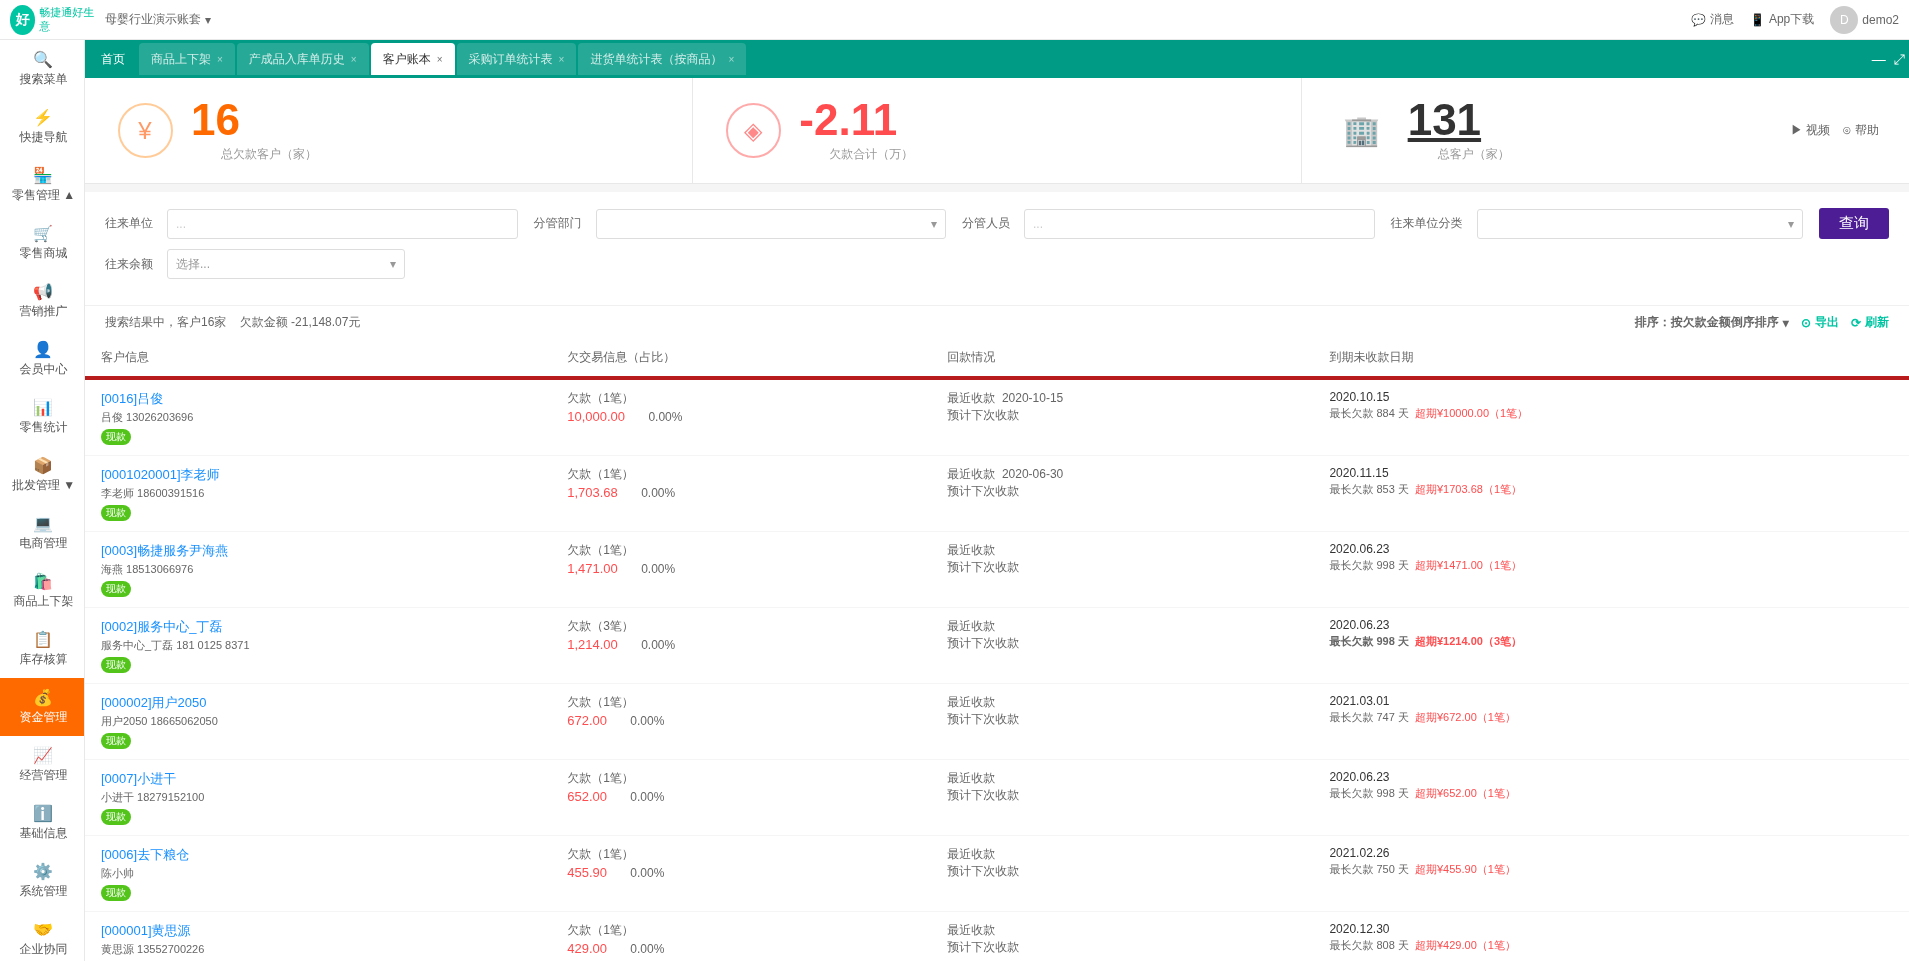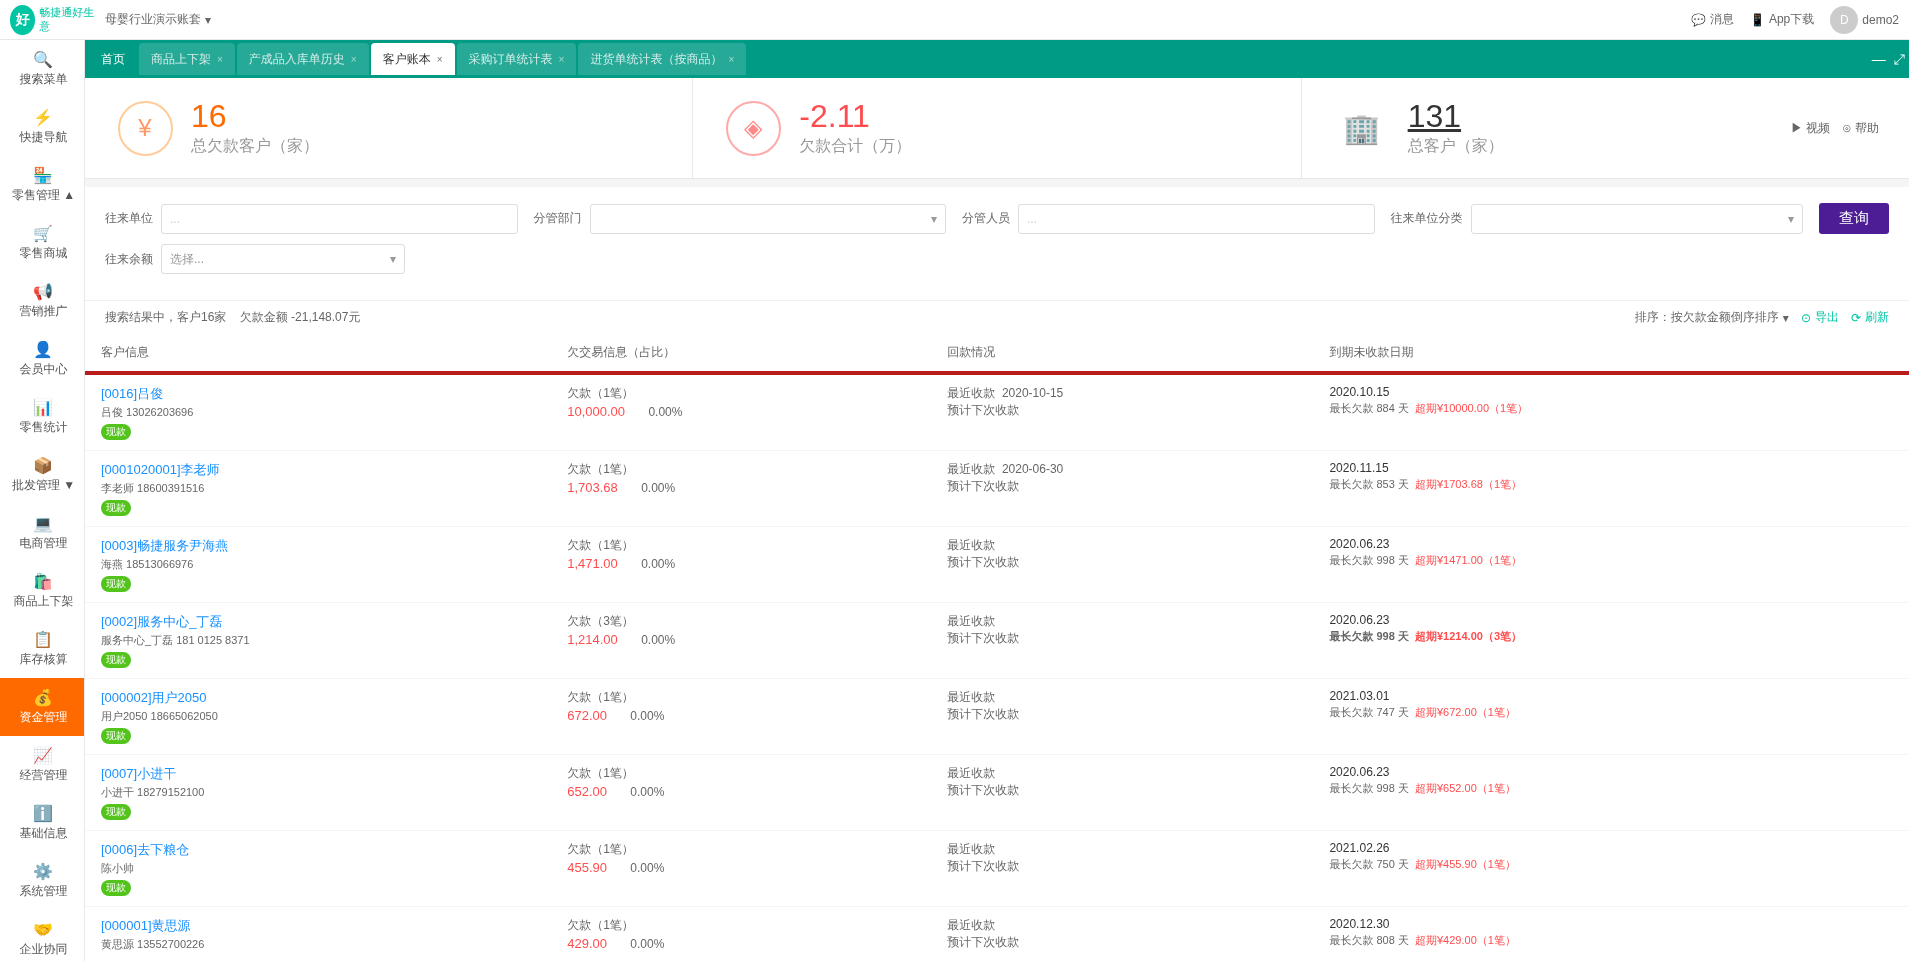--- a/index.html
+++ b/index.html
@@ -41,38 +41,38 @@
 
     
     .page-content { flex: 1; overflow-y: auto; background: #f5f5f5; }
 
     
     .stats-bar { display: flex; background: #fff; border-bottom: 1px solid #e8e8e8; }
     .stat-item { flex: 1; display: flex; align-items: center; padding: 20px 30px; gap: 16px; border-right: 1px solid #e8e8e8; }
     .stat-icon { width: 60px; height: 60px; display: flex; align-items: center; justify-content: center; }
     .stat-icon-circle { width: 55px; height: 55px; border-radius: 50%; border: 2px solid; display: flex; align-items: center; justify-content: center; font-size: 24px; }
     .stat-info { }
-    .stat-value { font-size: 32px; font-weight: normal; line-height: 1; }
-    .stat-label { font-size: 16px; color: #999; margin-top: 4px; }
+    .stat-value { font-size: 44px; font-weight: bold; line-height: 1; }
+    .stat-label { font-size: 12px; color: #999; margin-top: 4px; margin-left: 30px; }
     .stat-item:last-child { border-right: none; }
     .stat-item-actions { margin-left: auto; display: flex; gap: 12px; font-size: 12px; color: #666; }
 
     
     .filter-section { background: #fff; margin: 8px 0 0; padding: 16px 20px; }
     .filter-row { display: flex; align-items: center; gap: 16px; margin-bottom: 10px; }
-    .filter-field { display: flex; align-items: center; gap: 8px; flex: 1; }
+    .filter-field { display: flex; align-items: center; gap: 14px; flex: 1; }
     .filter-label { font-size: 12px; color: #666; white-space: nowrap; }
     .filter-input { flex: 1; height: 30px; border: 1px solid #ddd; border-radius: 3px; padding: 0 8px; font-size: 12px; color: #999; display: flex; align-items: center; justify-content: space-between; cursor: pointer; }
     .filter-input-text { flex: 1; }
     .search-btn { background: #4c1d95; color: #fff; border: none; padding: 6px 20px; border-radius: 3px; cursor: pointer; font-size: 15px; }
     .collapse-btn { text-align: center; font-size: 12px; color: #999; cursor: pointer; padding: 4px 0; border-top: 1px solid #f0f0f0; margin-top: 4px; }
 
     
     .result-bar { display: flex; align-items: center; padding: 8px 20px; background: #fff; border-top: 1px solid #f0f0f0; font-size: 12px; color: #666; }
-    .result-bar-right { margin-left: auto; display: flex; align-items: flex-start; gap: 12px; }
+    .result-bar-right { margin-left: auto; display: flex; align-items: flex-start; gap: 12px; font-weight: bold; }
     .sort-select { display: flex; align-items: center; gap: 4px; color: #666; cursor: pointer; }
     .action-btn { display: flex; align-items: center; gap: 4px; color: #00c5a3; cursor: pointer; }
 
     
     .data-table { width: 100%; border-collapse: collapse; background: #fff; }
     .data-table th { padding: 10px 16px; text-align: left; font-size: 12px; color: #666; font-weight: normal; border-bottom: 4px solid #b91c1c; background: #fff; }
     .data-table td { padding: 10px 16px; font-size: 12px; border-bottom: 1px solid #f5f5f5; vertical-align: top; }
     .customer-name { color: #1890ff; cursor: pointer; font-size: 13px; }
     .customer-phone { color: #666; font-size: 11px; margin-top: 2px; }
     .tag-xian { display: inline-block; background: #52c41a; color: #fff; font-size: 10px; padding: 1px 5px; border-radius: 8px; margin-top: 4px; }

